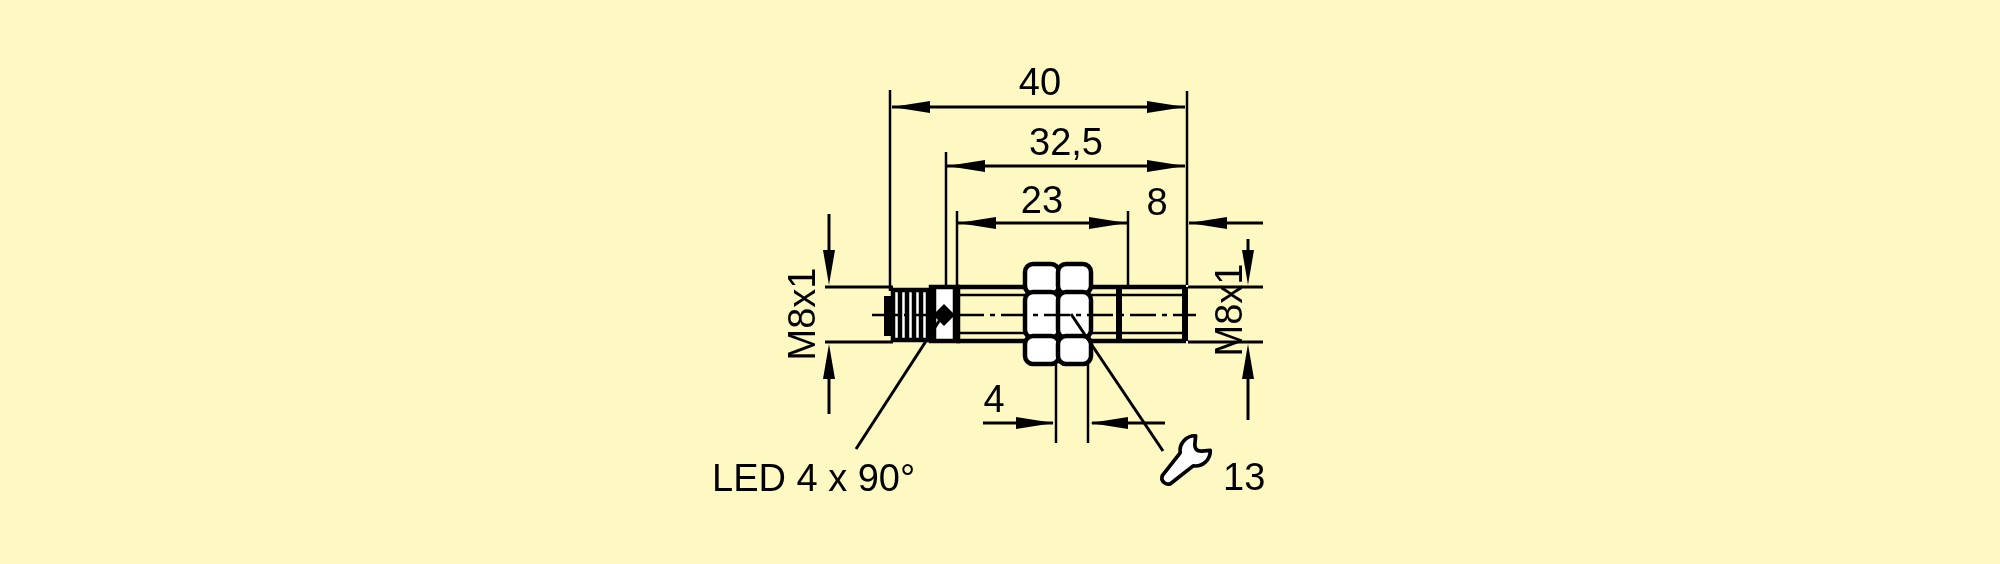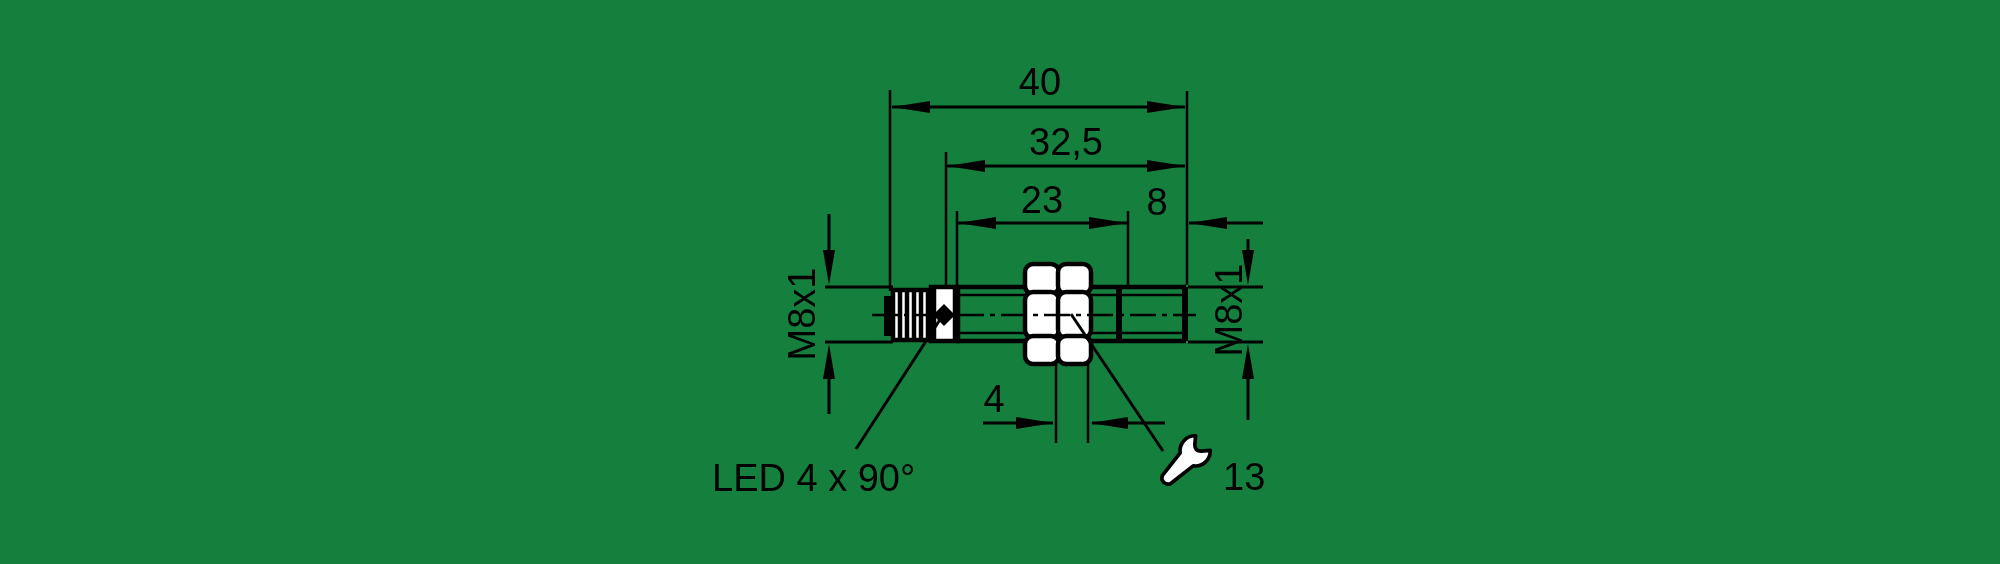--- a/index.html
+++ b/index.html
@@ -1,16 +1,16 @@
 <!DOCTYPE html>
 <html><head>
 <meta charset="utf-8">
 <style>
   html,body{margin:0;padding:0;background:#ffffff;}
-  .canvas{position:relative;width:2000px;height:564px;background:#15803d;overflow:hidden;}
+  .canvas{position:relative;width:2000px;height:564px;background:#fef9c3;overflow:hidden;}
   svg{display:block;}
   svg text{font-family:"Liberation Sans","DejaVu Sans",sans-serif;font-size:38px;fill:#000000;}
   .ol{stroke:#000000;stroke-width:4.5;fill:none;}
   .thick{stroke:#000000;stroke-width:6;fill:none;}
   .dim{stroke:#000000;stroke-width:3;fill:none;}
   .thin{stroke:#000000;stroke-width:2.5;fill:none;}
   .ah{fill:#000000;stroke:none;}
   .wht{fill:#ffffff;}
 </style>
 </head>

